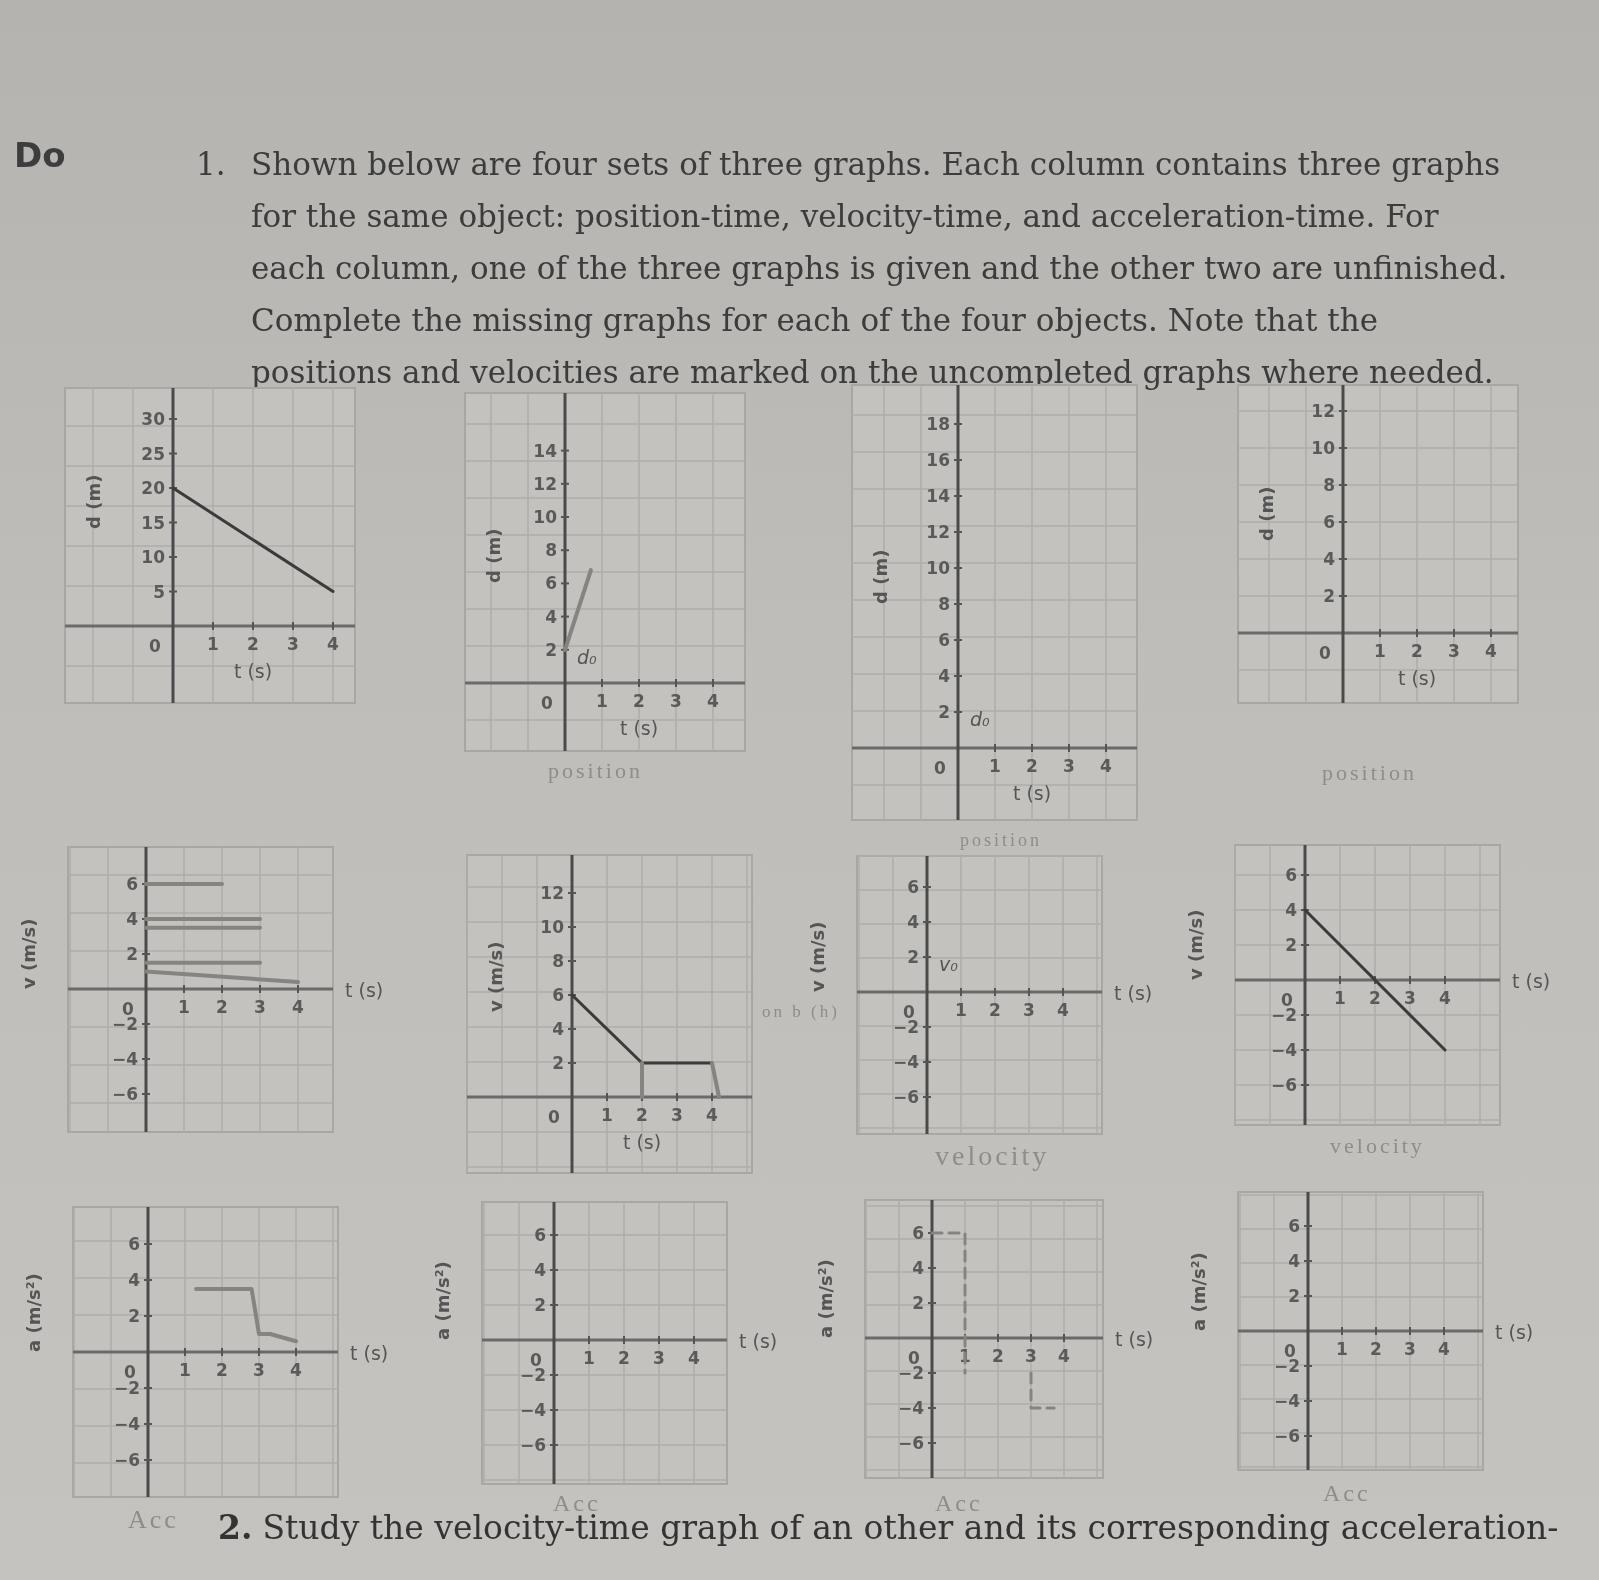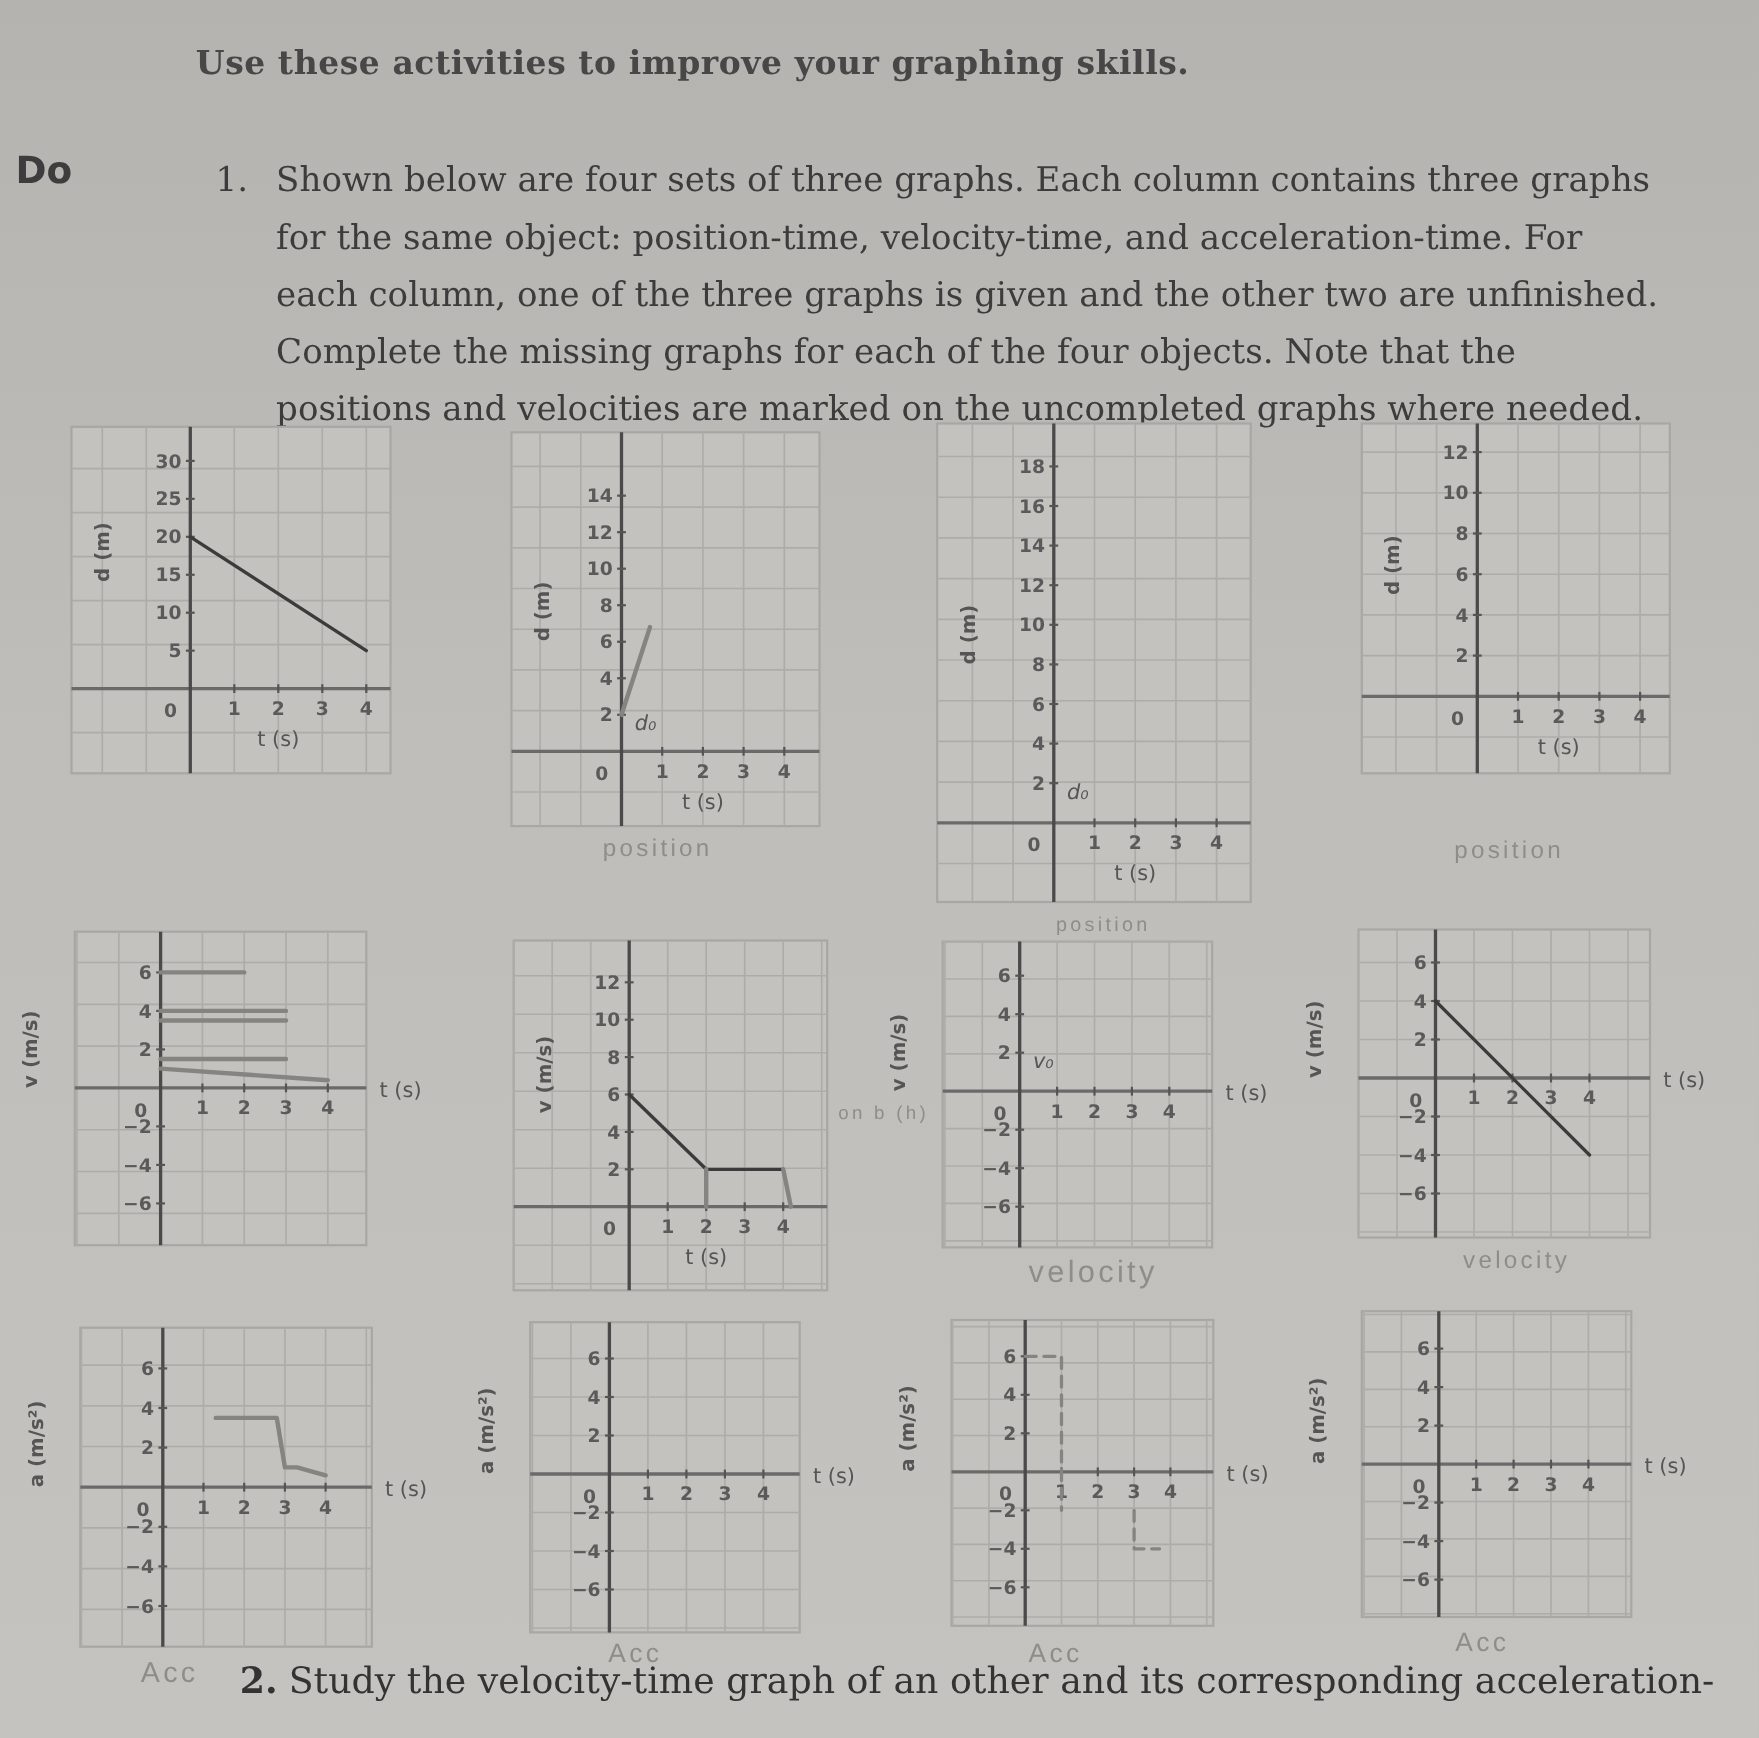--- a/index.html
+++ b/index.html
@@ -8,30 +8,29 @@
   .page{position:absolute;inset:0;background:linear-gradient(180deg,#b4b3af 0%,#bebdb9 40%,#c4c3bf 100%);}
   .intro{position:absolute;left:178px;top:40px;font-size:30px;font-weight:bold;color:#474747;letter-spacing:0.5px;}
   .do{position:absolute;left:14px;top:135px;font-size:34px;font-weight:bold;color:#3d3d3d;font-family:"DejaVu Sans","Liberation Sans",sans-serif;}
   .q1{position:absolute;left:196px;top:138px;width:1320px;font-size:31px;line-height:52px;color:#3c3c3c;}
   .q1 .num{position:absolute;left:0;top:0;}
   .q1 .body{margin-left:55px;}
   .q2{position:absolute;left:218px;top:1508px;font-size:33px;color:#333;}
   .q2 b{margin-right:10px;}
   .graph{position:absolute;}
   .graph svg{overflow:visible;}
-  .hand{position:absolute;font-family:Liberation Sans, sans-serif;color:#8e8d89;font-size:22px;letter-spacing:3px;text-align:center;}
+  .hand{position:absolute;font-family:Liberation Serif, serif;color:#8e8d89;font-size:22px;letter-spacing:3px;text-align:center;}
   .ylabel{position:absolute;font-family:"DejaVu Sans","Liberation Sans",sans-serif;font-weight:bold;color:#555;font-size:18px;transform:rotate(-90deg);transform-origin:left top;white-space:nowrap;}
   .tick{font-family:"DejaVu Sans","Liberation Sans",sans-serif;font-weight:bold;fill:#5a5a5a;font-size:17px;}
   .tlabel{font-family:"DejaVu Sans","Liberation Sans",sans-serif;fill:#555;font-size:19px;}
 </style>
 </head>
 <body>
 
 <div class="page">
-  <div class="intro">Use these activities to improve your graphing skills.</div>
   <div class="do">Do</div>
   <div class="q1">
     <span class="num">1.</span>
     <div class="body">Shown below are four sets of three graphs. Each column contains three graphs for the same object: position-time, velocity-time, and acceleration-time. For each column, one of the three graphs is given and the other two are unfinished. Complete the missing graphs for each of the four objects. Note that the positions and velocities are marked on the uncompleted graphs where needed.</div>
   </div>
 
   <div id="graphs">
       <div class="graph" style="left: 65px; top: 388px;"><svg width="290" height="315">
           <rect x="0" y="0" width="290" height="315" fill="#c3c2be" stroke="#a8a7a3" stroke-width="2"></rect>
           <line x1="28" y1="0" x2="28" y2="315" stroke="#adaca8" stroke-width="1.5"></line>

